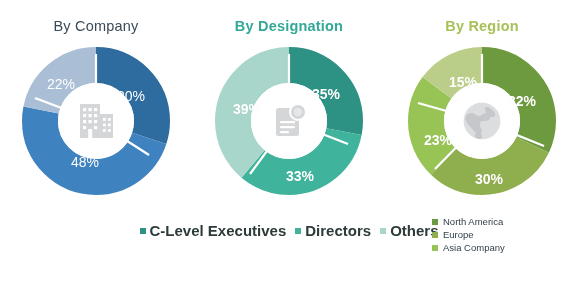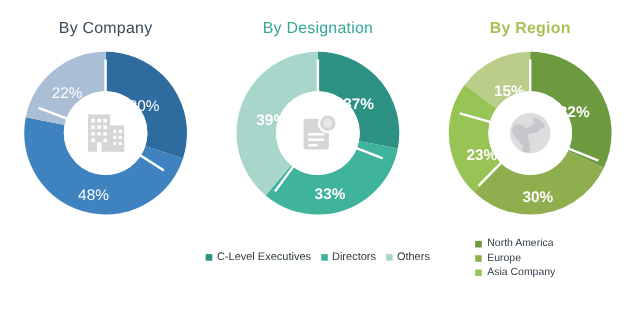--- a/index.html
+++ b/index.html
@@ -41,21 +41,21 @@
     text-align: center;
     line-height: 1;
     white-space: nowrap;
   }
   .title-company {
     color: #3a4a58;
     font-weight: normal;
   }
   .title-designation {
     color: #34a896;
-    font-weight: normal;
+    font-weight: bold;
   }
   .title-region {
     color: #a7c159;
     font-weight: bold;
   }
 
   .donut-wrap {
     position: relative;
     width: 150px;
     height: 150px;
@@ -114,21 +114,21 @@
     gap: 4px;
     white-space: nowrap;
   }
   .legend-swatch {
     width: 6px;
     height: 6px;
     display: inline-block;
     flex: none;
   }
   .legend-text-blue { color: #46607a; font-size: 9.5px; }
-  .legend-text-teal { color: #2d3a3a; font-size: 10px; font-weight: normal; }
+  .legend-text-teal { color: #2d3a3a; font-size: 15px; font-weight: bold; }
   .legend-text-green { color: #33404b; font-size: 9.5px; }
 
   .legend-stack {
     position: absolute;
     display: flex;
     flex-direction: column;
     align-items: flex-start;
     gap: 2px;
   }
   .legend-stack .legend-item { gap: 5px; }
@@ -180,21 +180,21 @@
               <rect x="35" y="20" width="2.8" height="2.8"></rect>
             <rect x="30" y="25.5" width="2.8" height="2.8"></rect>
               <rect x="35" y="25.5" width="2.8" height="2.8"></rect>
             <rect x="30" y="31" width="2.8" height="2.8"></rect>
               <rect x="35" y="31" width="2.8" height="2.8"></rect>
           </g>
         </svg>
       </div>
 
       <div class="slice-label plain" style="left:110px; top:50px;">30%</div>
-      <div class="slice-label plain" style="left:64px; top:131px;">48%</div>
+      <div class="slice-label plain" style="left:64px; top:116px;">48%</div>
       <div class="slice-label plain" style="left:40px; top:38px;">22%</div>
     </div>
 
   </div>
 
   <div class="panel">
     <div class="panel-title title-designation">By Designation</div>
 
     <div class="donut-wrap">
       <svg class="donut-svg" viewBox="0 0 150 150">
@@ -215,21 +215,21 @@
           <circle cx="31" cy="13" r="8" fill="#d4d6d8" stroke="#ffffff" stroke-width="2"></circle>
           <circle cx="31" cy="13" r="4.2" fill="#e6e7e8"></circle>
           <g fill="#ffffff">
             <rect x="13" y="22" width="15" height="2.2" rx="1"></rect>
             <rect x="13" y="27" width="15" height="2.2" rx="1"></rect>
             <rect x="13" y="32" width="9" height="2.2" rx="1"></rect>
           </g>
         </svg>
       </div>
 
-      <div class="slice-label" style="left:112px; top:48px;">37%</div>
+      <div class="slice-label" style="left:112px; top:48px;">35%</div>
       <div class="slice-label" style="left:86px; top:130px;">33%</div>
       <div class="slice-label" style="left:33px; top:63px;">39%</div>
     </div>
 
     <div class="legend-inline" id="c2-legend">
       <div class="legend-item">
         <span class="legend-swatch" style="background:#2d9184;"></span>
         <span class="legend-text-teal">C-Level Executives</span>
       </div>
       <div class="legend-item">

